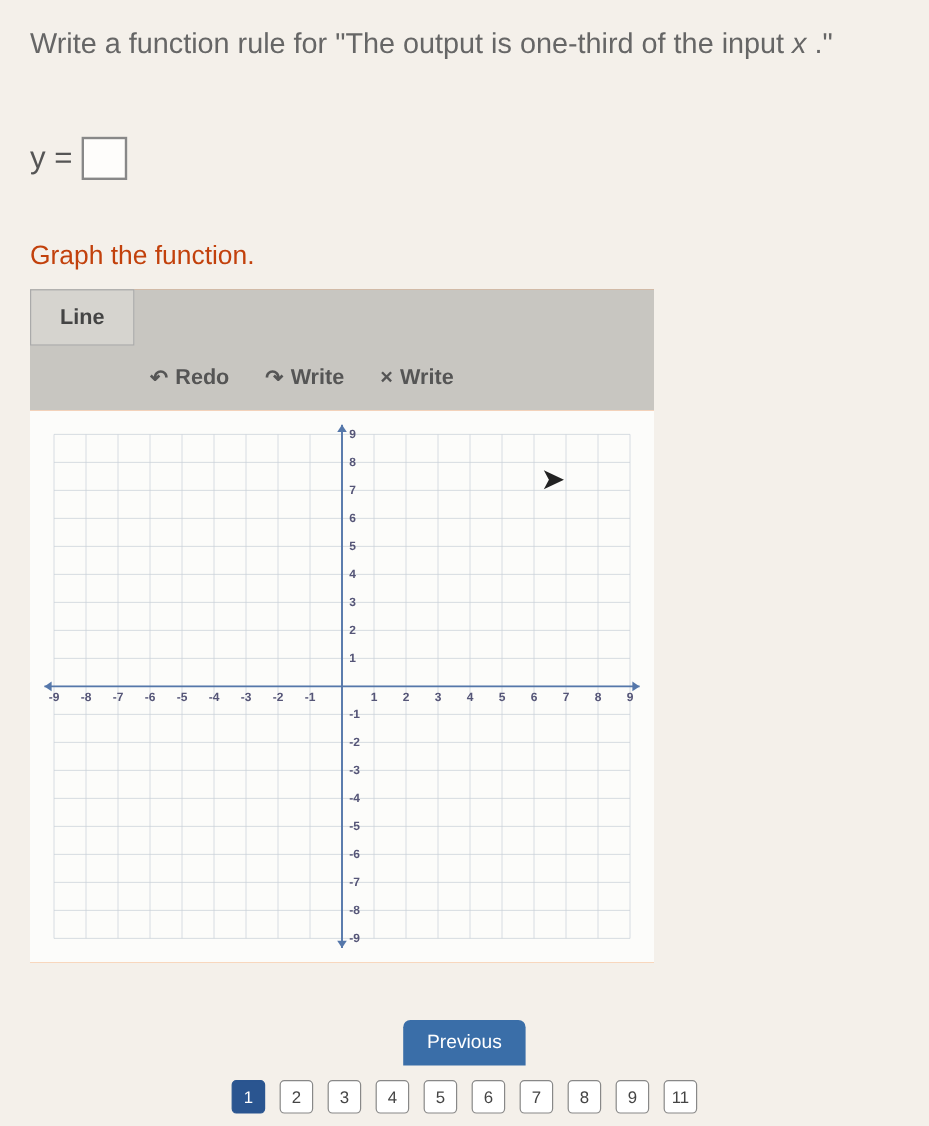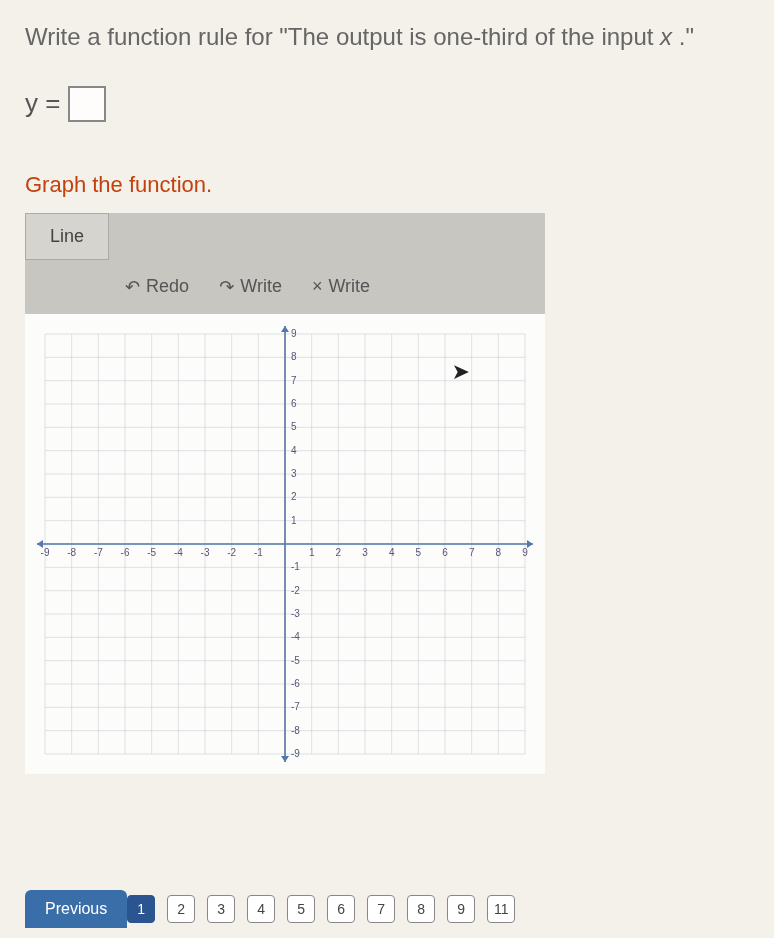--- a/index.html
+++ b/index.html
@@ -7,21 +7,21 @@
       font-family: Arial, sans-serif;
       background: #f4f0ea;
       width: 774px;
       height: 938px;
       padding: 20px 25px;
       position: relative;
     }
     .question-text {
       font-size: 24px;
       color: #666;
-      margin-bottom: 32px;
+      margin-bottom: 60px;
       line-height: 1.4;
     }
     .question-text .italic { font-style: italic; }
     .equation-row {
       display: flex;
       align-items: center;
       margin-bottom: 50px;
       font-size: 26px;
       color: #555;
     }
@@ -33,20 +33,21 @@
       margin-left: 8px;
     }
     .subheading {
       font-size: 22px;
       color: #c2410c;
       margin-bottom: 15px;
     }
     .graph-container {
       width: 520px;
       background: #f97316;
+      font-weight: bold;
     }
     .toolbar {
       background: #c8c6c1;
       display: flex;
       flex-direction: column;
     }
     .line-tab {
       background: #d6d4cf;
       border: 1px solid #aaa;
       padding: 12px 24px;
@@ -90,22 +91,23 @@
       font-size: 22px;
       color: #222;
       pointer-events: none;
     }
     .bottom-nav {
       position: absolute;
       bottom: 10px;
       left: 25px;
       right: 25px;
       display: flex;
-      gap: 0;
-      align-items: center;
+      gap: 12px;
+      align-items: center;
+      flex-direction: column;
     }
     .prev-btn {
       background: #3a6ea8;
       color: #fff;
       padding: 10px 20px;
       border-radius: 6px 6px 0 0;
       font-size: 16px;
     }
     .page-num {
       background: #fff;

